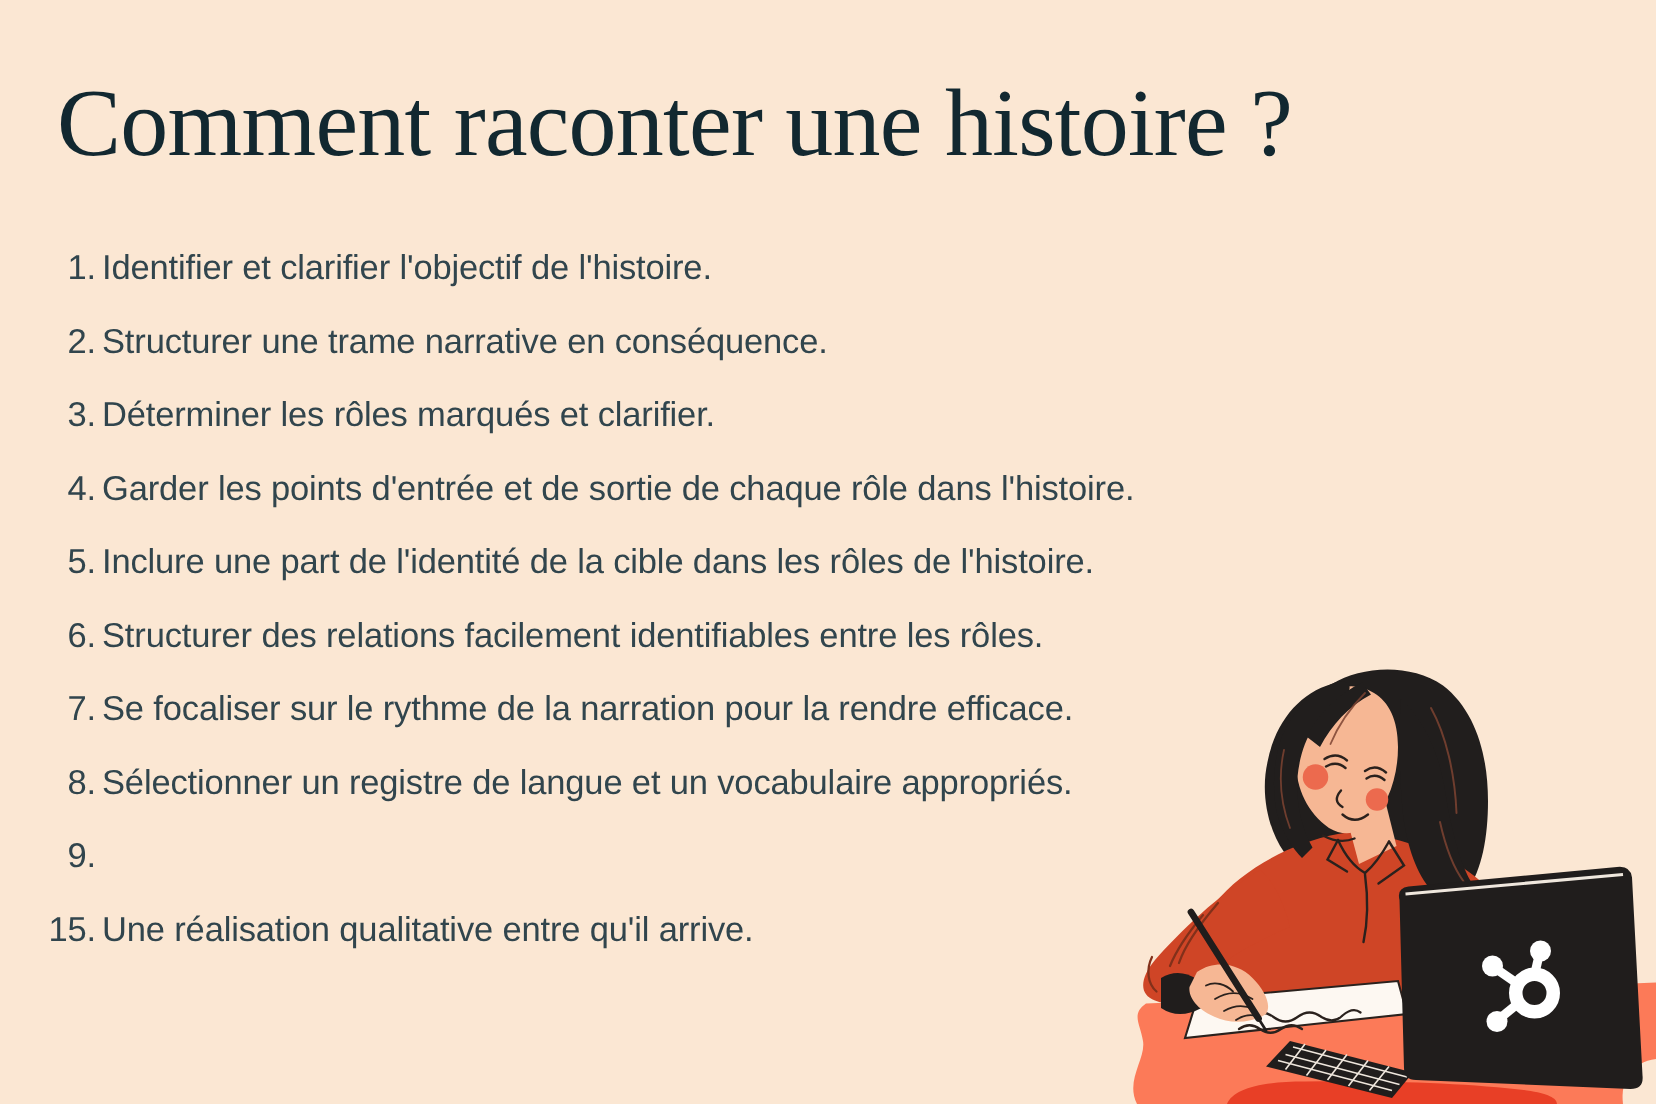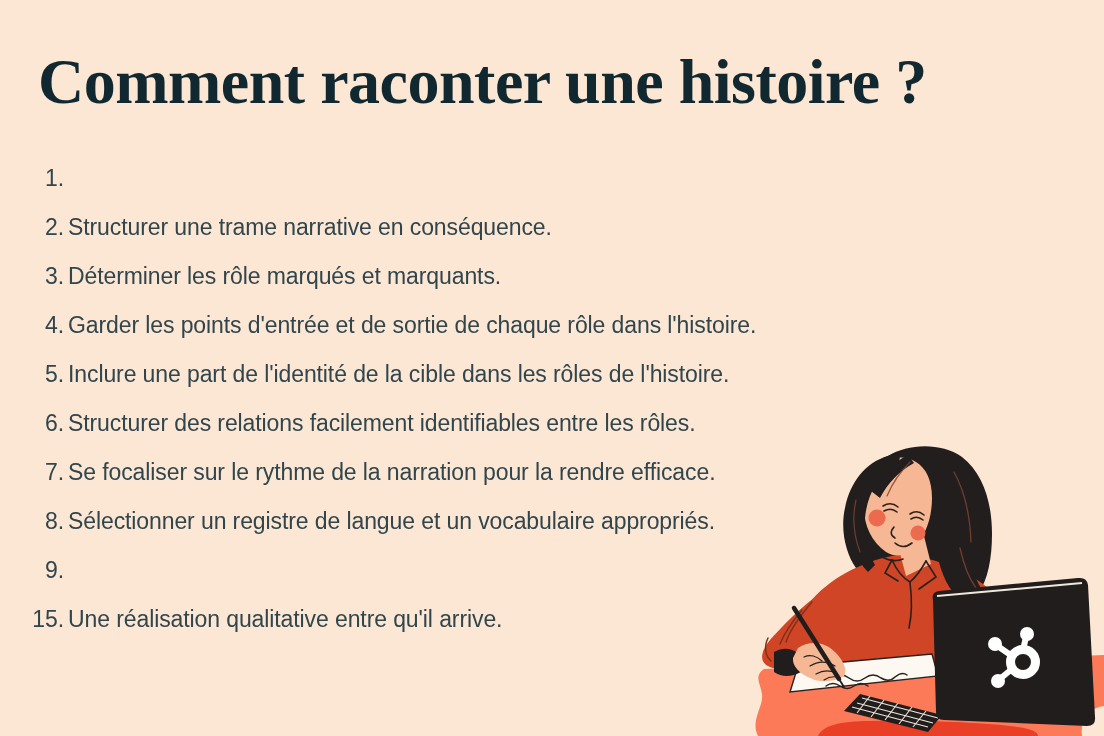--- a/index.html
+++ b/index.html
@@ -8,21 +8,21 @@
     width:1104px;height:736px;
     background:var(--bg);
     overflow:hidden;
     font-family:"Liberation Sans", sans-serif;
   }
   .title{
     position:absolute;
     left:38px;top:50px;
     margin:0;
     font-family:"Liberation Serif", serif;
-    font-weight:bold;
+    font-weight:normal;
     font-size:64px;
     line-height:1;
     letter-spacing:-0.5px;
     color:var(--titleInk);
     white-space:nowrap;
   }
   .steps{
     position:absolute;
     left:0;top:154px;
     margin:0;padding:0;
@@ -73,28 +73,29 @@
 </head>
 <body>
 
 <div class="canvas">
 
   <h1 class="title">Comment raconter une histoire ?</h1>
 
   <ol class="steps">
     <li>
       <span class="num">1.</span>
+      <span class="txt">Identifier et clarifier l'objectif de l'histoire.</span>
     </li>
     <li>
       <span class="num">2.</span>
       <span class="txt">Structurer une trame narrative en conséquence.</span>
     </li>
     <li>
       <span class="num">3.</span>
-      <span class="txt">Déterminer les rôle marqués et marquants.</span>
+      <span class="txt">Déterminer les rôles marqués et clarifier.</span>
     </li>
     <li>
       <span class="num">4.</span>
       <span class="txt">Garder les points d'entrée et de sortie de chaque rôle dans l'histoire.</span>
     </li>
     <li>
       <span class="num">5.</span>
       <span class="txt">Inclure une part de l'identité de la cible dans les rôles de l'histoire.</span>
     </li>
     <li>

